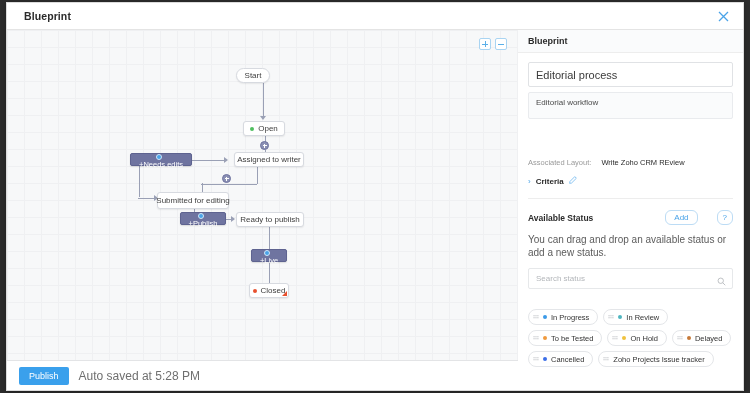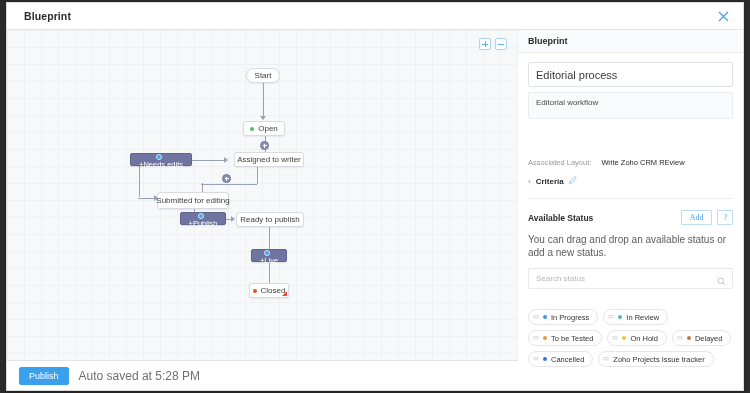--- a/index.html
+++ b/index.html
@@ -192,22 +192,23 @@
   .divider { margin-top: 12px; border-top: 1px solid #ededed; }
 
   .section-row {
     margin-top: 11px; display: flex; align-items: center; justify-content: space-between;
   }
   .section-title { font-size: 8.5px; font-weight: bold; color: #2b2b2b; }
   .sec-btns { display: flex; gap: 5px; }
   .btn-outline {
     border: 1px solid #bcdcf5; background: #ffffff;
     color: #4aa3e8; font-size: 8px;
-    border-radius: 1px; padding: 2px 8px; cursor: pointer;
-    font-family: Liberation Serif, serif;
+    border-radius: 6px; padding: 2px 8px; cursor: pointer;
+    font-family: Liberation Sans, sans-serif;
+    margin-left: 14px;
   }
   .btn-q { padding: 2px 5px; }
 
   .hint { margin-top: 8px; font-size: 10px; color: #5c5c5c; line-height: 1.3; }
 
   .search-wrap { margin-top: 8px; position: relative; }
   .search-input {
     width: 100%; height: 21px;
     border: 1px solid #e6e8ea; border-radius: 2px;
     font-size: 8px; color: #3a3a3a; padding: 0 22px 0 7px;
@@ -278,21 +279,21 @@
 
     <div class="edge v" style="left:186.5px; top:177px; height:9px;"></div>
 
     <div class="edge h" style="left:219px; top:188.5px; width:8px;"></div>
     <div class="arrow-r" style="left:224px; top:186px;"></div>
 
     <div class="edge v" style="left:261.5px; top:197px; height:25px;"></div>
 
     <div class="edge v" style="left:261.5px; top:232px; height:21px;"></div>
 
-    <div class="node start" style="left:239px; top:38px; width:34px; height:15px;">
+    <div class="node start" style="left:229px; top:38px; width:34px; height:15px;">
       <span>Start</span>
     </div>
 
     <div class="node" style="left:236px; top:91px; width:42px; height:15px;">
       <span class="dot" style="background:#4fbf5f;"></span>
       <span>Open</span>
     </div>
 
     <div class="node" style="left:227px; top:122px; width:70px; height:15px;">
       <span>Assigned to writer</span>

